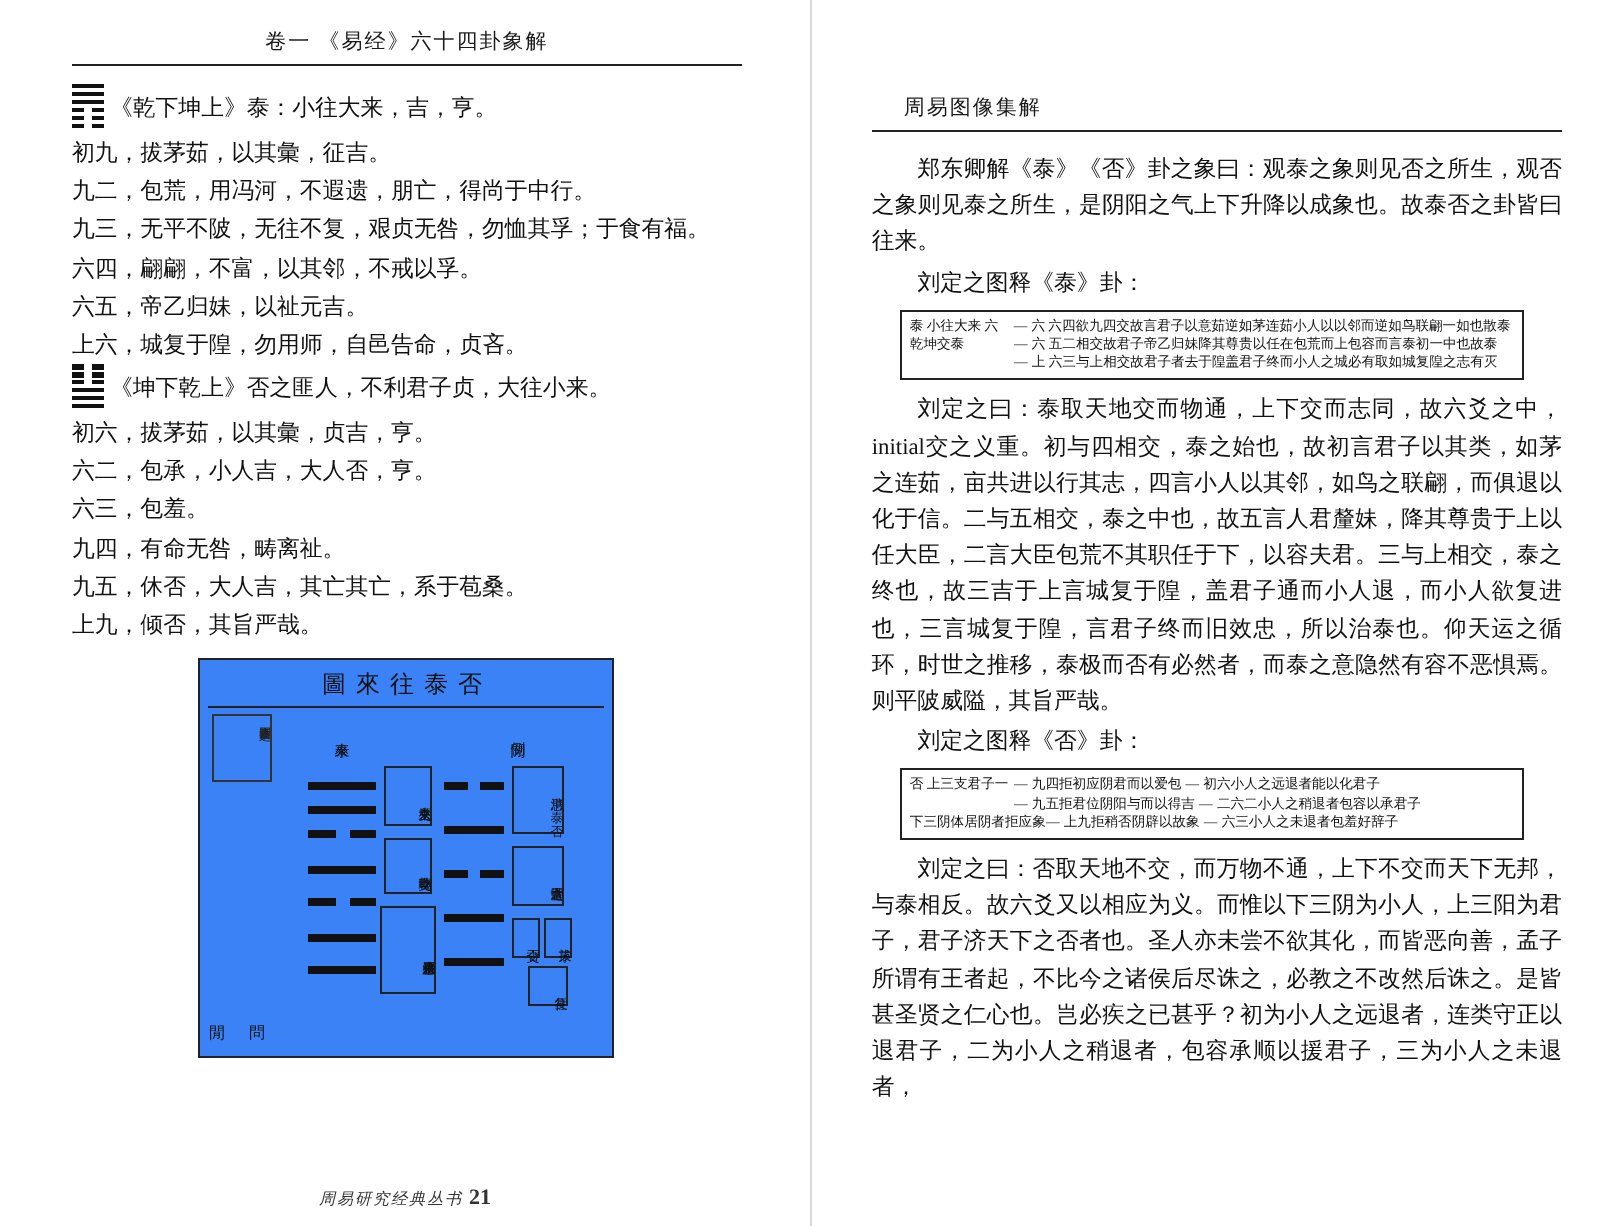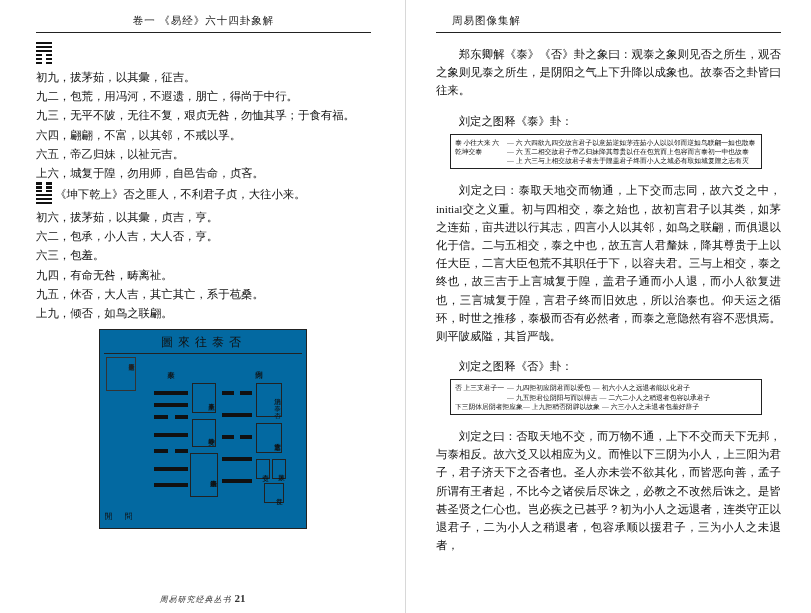--- a/index.html
+++ b/index.html
@@ -37,37 +37,38 @@
   .page-header {
     font-size: 10.5px;
     text-align: center;
     letter-spacing: 1px;
     color: #1a1a1a;
     margin-bottom: 4px;
   }
   .page.right .page-header {
     text-align: left;
     padding-left: 16px;
+    margin-top: 33px;
   }
   .header-rule {
     border-bottom: 1px solid #222;
     margin-bottom: 10px;
   }
   .body-text {
     font-size: 11.4px;
     line-height: 18.2px;
     text-align: justify;
     color: #111;
   }
   .line {
     margin: 0 0 1px 0;
     white-space: nowrap;
   }
   .para {
-    margin: 12px 0 2px 0;
+    margin: 0 0 2px 0;
     text-indent: 2em;
   }
   
   .hexglyph {
     display: inline-block;
     vertical-align: middle;
     width: 16px;
     margin-right: 3px;
     position: relative;
     top: -1px;
@@ -94,21 +95,21 @@
   .hexglyph i.broken:before { left: 0; }
   .hexglyph i.broken:after { right: 0; }
 
   
   .figure-wrap {
     margin: 7px auto 0 auto;
     width: 208px;
     border: 1px solid #222;
     padding: 4px 4px 6px 4px;
     box-sizing: border-box;
-    background: #0369a1;
+    background: #3b82f6;
   }
   .figure-title {
     text-align: center;
     font-size: 12px;
     letter-spacing: 5px;
     border-bottom: 1px solid #222;
     padding-bottom: 2px;
     margin-bottom: 3px;
   }
   .figure-inner {
@@ -240,42 +241,42 @@
 
   <div class="page left">
     <div class="page-header">卷一 《易经》六十四卦象解</div>
     <div class="header-rule"></div>
 
     <div class="body-text">
 
       <div class="line">
         <span class="hexglyph">
           <i></i><i></i><i></i><i class="broken"></i><i class="broken"></i><i class="broken"></i>
-        </span>
+        </span><span>《乾下坤上》泰：小往大来，吉，亨。</span>
       </div>
 
       <div class="line">初九，拔茅茹，以其彙，征吉。</div>
       <div class="line">九二，包荒，用冯河，不遐遗，朋亡，得尚于中行。</div>
       <div class="line">九三，无平不陂，无往不复，艰贞无咎，勿恤其孚；于食有福。</div>
       <div class="line">六四，翩翩，不富，以其邻，不戒以孚。</div>
       <div class="line">六五，帝乙归妹，以祉元吉。</div>
       <div class="line">上六，城复于隍，勿用师，自邑告命，贞吝。</div>
 
       <div class="line">
         <span class="hexglyph">
           <i class="broken"></i><i class="broken"></i><i class="broken"></i><i></i><i></i><i></i>
         </span><span>《坤下乾上》否之匪人，不利君子贞，大往小来。</span>
       </div>
 
       <div class="line">初六，拔茅茹，以其彙，贞吉，亨。</div>
       <div class="line">六二，包承，小人吉，大人否，亨。</div>
       <div class="line">六三，包羞。</div>
       <div class="line">九四，有命无咎，畴离祉。</div>
       <div class="line">九五，休否，大人吉，其亡其亡，系于苞桑。</div>
-      <div class="line">上九，倾否，如鸟之联翩。</div>
+      <div class="line">上九，倾否，其旨严哉。</div>
     </div>
 
     <div class="figure-wrap">
       <div class="figure-title">圖來往泰否</div>
       <div class="figure-inner">
 
         <div class="fig-seal">否泰往來之圖</div>
 
         <div class="fig-col-label" style="left:62px; top:8px;">來泰</div>
         <div class="fig-col-label" style="left:150px; top:8px;">例閒</div>

